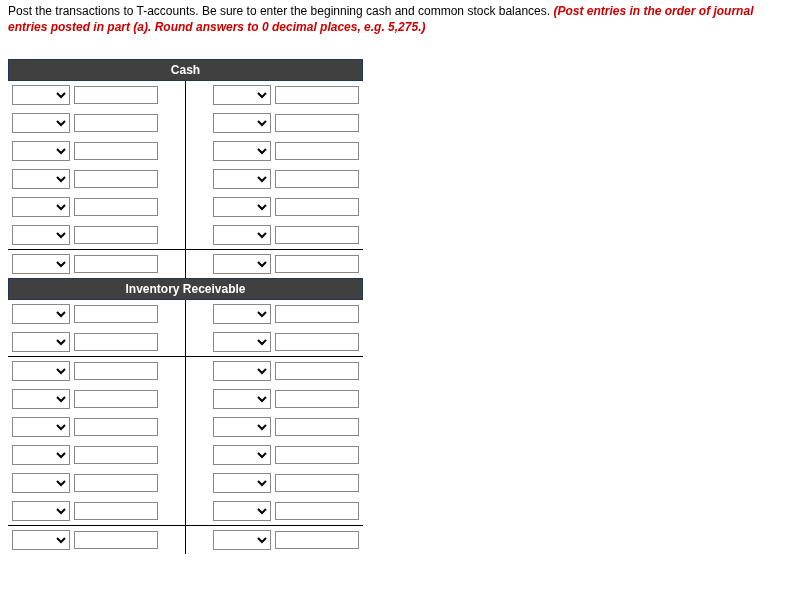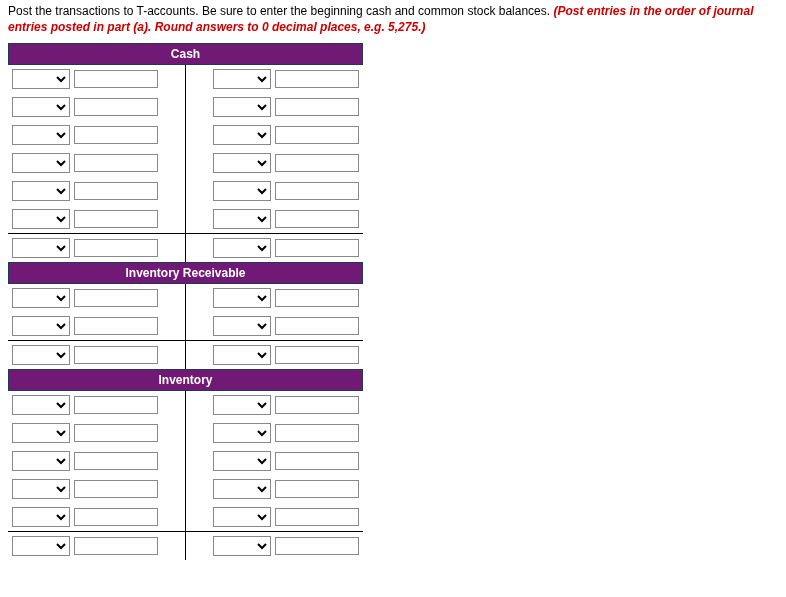--- a/index.html
+++ b/index.html
@@ -4,33 +4,33 @@
 <style>
   body {
     font-family: Verdana, Arial, sans-serif;
     font-size: 12px;
     margin: 0;
     padding: 4px 8px;
     background: #fff;
     color: #000;
   }
   .instruction {
-    margin-bottom: 8px;
+    margin-bottom: 24px;
     line-height: 1.3;
   }
   .instruction .emph {
     color: #c00;
     font-style: italic;
     font-weight: bold;
   }
   .t-account-wrap {
     width: 355px;
   }
   .t-header {
-    background: #701a75;
+    background: #404040;
     color: #fff;
     font-weight: bold;
     text-align: center;
     padding: 3px 0;
     font-size: 12px;
     border: 1px solid #1e3856;
   }
   .t-body {
     display: flex;
   }
@@ -172,21 +172,20 @@
             <input type="text" style="">
           </div>
           <div class="t-row total-row">
             <select><option></option></select>
             <input type="text" style="">
           </div>
         </div>
       </div>
     </div>
     <div class="t-account-wrap">
-      <div class="t-header">Inventory</div>
       <div class="t-body">
         <div class="t-col left">
           <div class="t-row">
             <select><option></option></select>
             <input type="text" style="">
           </div>
           <div class="t-row">
             <select><option></option></select>
             <input type="text" style="">
           </div>

